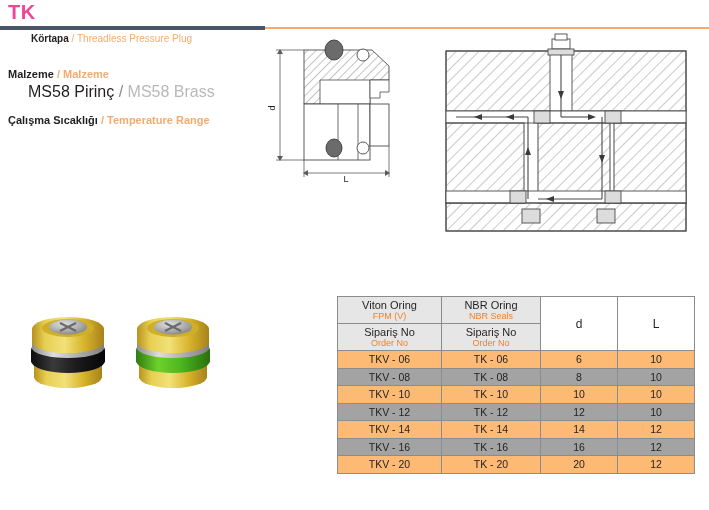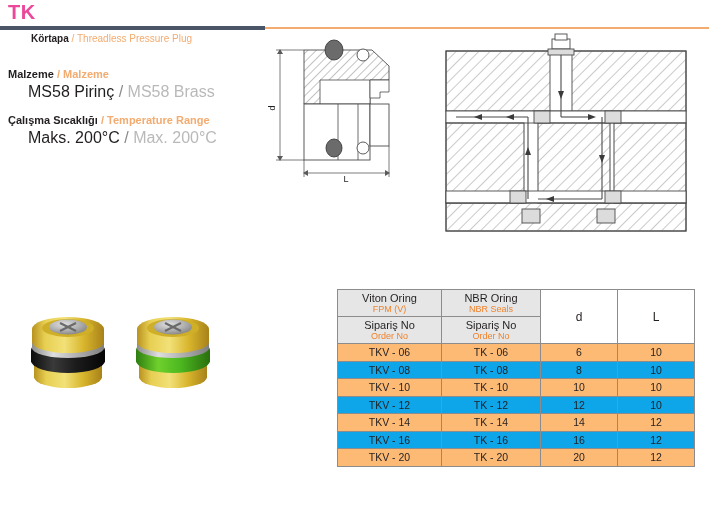--- a/index.html
+++ b/index.html
@@ -77,21 +77,21 @@
   
   #photo-section { position: absolute; left: 10px; top: 305px; }
   .plug-photo { position: absolute; }
   #plug-nbr { left: 10px; top: 0; }
   #plug-viton { left: 115px; top: 0; }
 
   
   #spec-table {
     position: absolute;
     left: 337px;
-    top: 289px;
+    top: 296px;
     width: 357px;
     border-collapse: collapse;
     font-size: 10.5px;
     table-layout: fixed;
   }
   #spec-table td, #spec-table th {
     border: 1px solid #8c8c8c;
     text-align: center;
     vertical-align: middle;
     padding: 0;
@@ -115,21 +115,21 @@
     font-size: 9px;
     color: #f0822a;
     line-height: 10px;
   }
   .hdr-single {
     font-size: 12px;
     color: #231f20;
   }
   #spec-table tbody td {
     height: 16.5px;
-    background: #0ea5e9;
+    background: #a3a3a3;
     color: #231f20;
     font-size: 10.5px;
   }
   #spec-table tbody tr.shaded td {
     background: #fdba74;
   }
 </style>
 </head>
 <body>
 
@@ -153,25 +153,20 @@
     <span class="sep">/</span>
     <span class="en">MS58 Brass</span>
   </div>
 </div>
 
 <div class="spec-block" id="spec-temp">
   <div class="spec-head">
     <span>Çalışma Sıcaklığı</span>
     <span class="sep">/</span>
     <span class="en">Temperature Range</span>
-  </div>
-  <div class="spec-line">
-    <span>Maks. 200°C</span>
-    <span class="sep">/</span>
-    <span class="en">Max. 200°C</span>
   </div>
 </div>
 
 <div id="drawing-section">
 
   <svg id="drawing-cross-section" width="180" height="155" viewBox="0 0 180 155">
     <defs>
       <pattern id="hatchA" width="6" height="6" patternUnits="userSpaceOnUse" patternTransform="rotate(45)">
         <line x1="0" y1="0" x2="0" y2="6" stroke="#7a7a7a" stroke-width="0.9"></line>
       </pattern>

